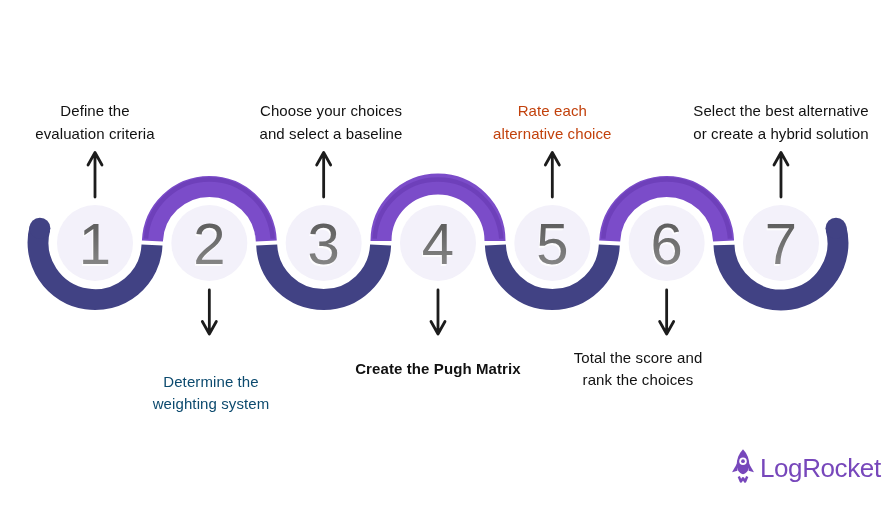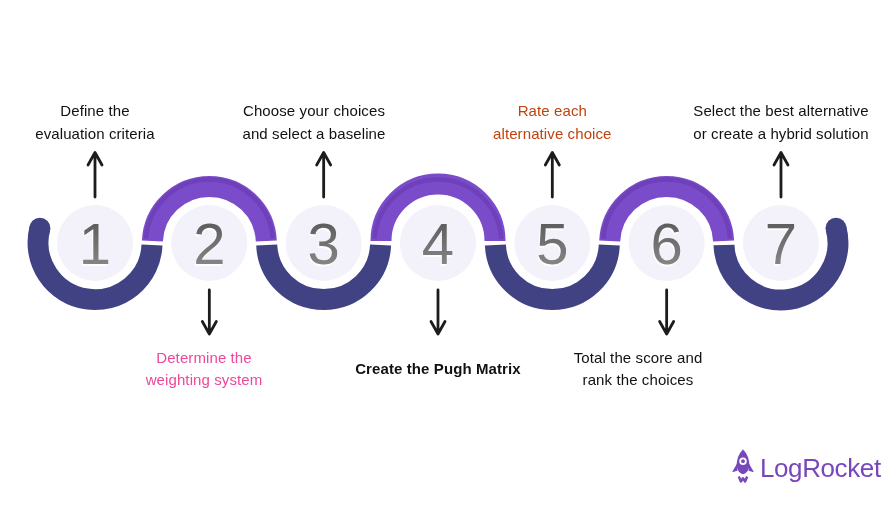--- a/index.html
+++ b/index.html
@@ -77,23 +77,23 @@
       <path d="M 666.65 290 L 666.65 331 M 659.65 321.5 L 666.65 334 L 673.65 321.5" fill="none" stroke="#1c1c1c" stroke-width="2.8" stroke-linecap="round" stroke-linejoin="round"></path>
       <circle cx="780.98" cy="243" r="38" fill="#f3f1fa"></circle>
       <text x="779.98" y="265.5" text-anchor="middle" font-family="&quot;Liberation Sans&quot;, sans-serif" font-size="58" fill="#ffffff" opacity="0.85">7</text>
       <text x="780.98" y="264" text-anchor="middle" font-family="&quot;Liberation Sans&quot;, sans-serif" font-size="58" fill="url(#numgrad)">7</text>
       <path d="M 780.98 197 L 780.98 155 M 773.98 165 L 780.98 152.5 L 787.98 165" fill="none" stroke="#1c1c1c" stroke-width="2.8" stroke-linecap="round" stroke-linejoin="round"></path>
     </svg>
 
   <div id="labels-layer">
       <div class="step-label top" style="left: -23px; color: rgb(17, 17, 17);">Define the
 evaluation criteria</div>
-      <div class="step-label bottom" style="left: 86px; color: #ec4899;">Determine the
+      <div class="step-label bottom" style="left: 93px; color: #0c4a6e; margin-top: 24px;">Determine the
 weighting system</div>
-      <div class="step-label top" style="left: 196px; color: rgb(17, 17, 17);">Choose your choices
+      <div class="step-label top" style="left: 213px; color: rgb(17, 17, 17);">Choose your choices
 and select a baseline</div>
       <div class="step-label bottom" style="left: 319.99px; color: rgb(17, 17, 17); font-weight: bold;">Create the Pugh Matrix</div>
       <div class="step-label top" style="left: 434.32px; color: #c2410c;">Rate each
 alternative choice</div>
       <div class="step-label bottom" style="left: 520px; color: rgb(17, 17, 17); text-align: center;">Total the score and
 rank the choices</div>
       <div class="step-label top" style="left: 662.98px; color: rgb(17, 17, 17);">Select the best alternative
 or create a hybrid solution</div>
     </div>
 

